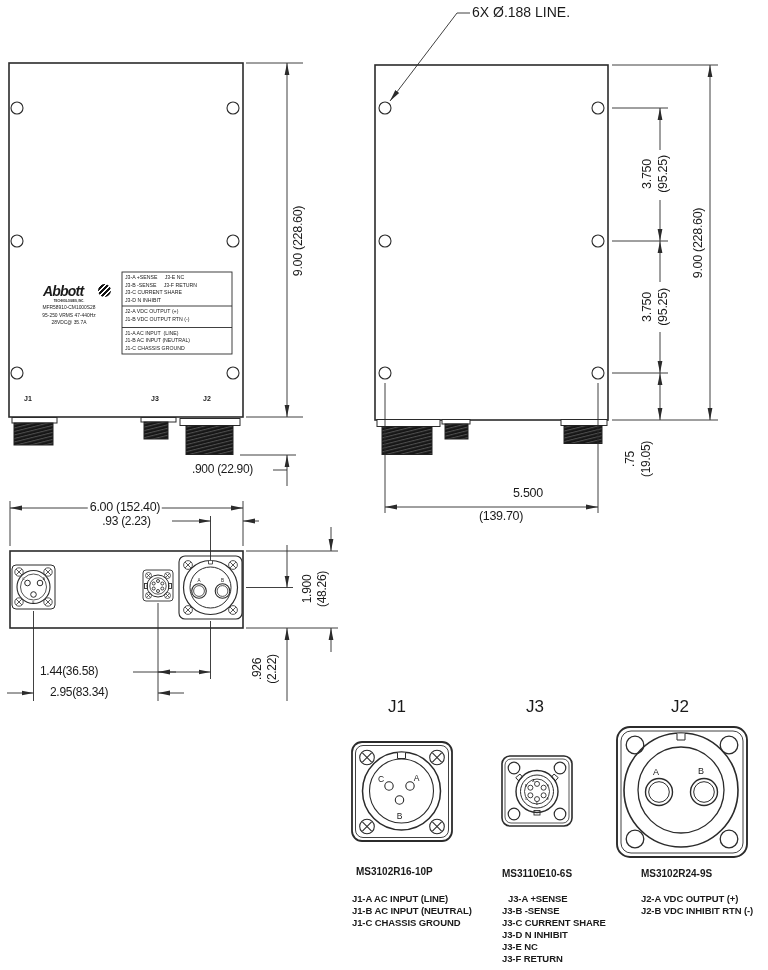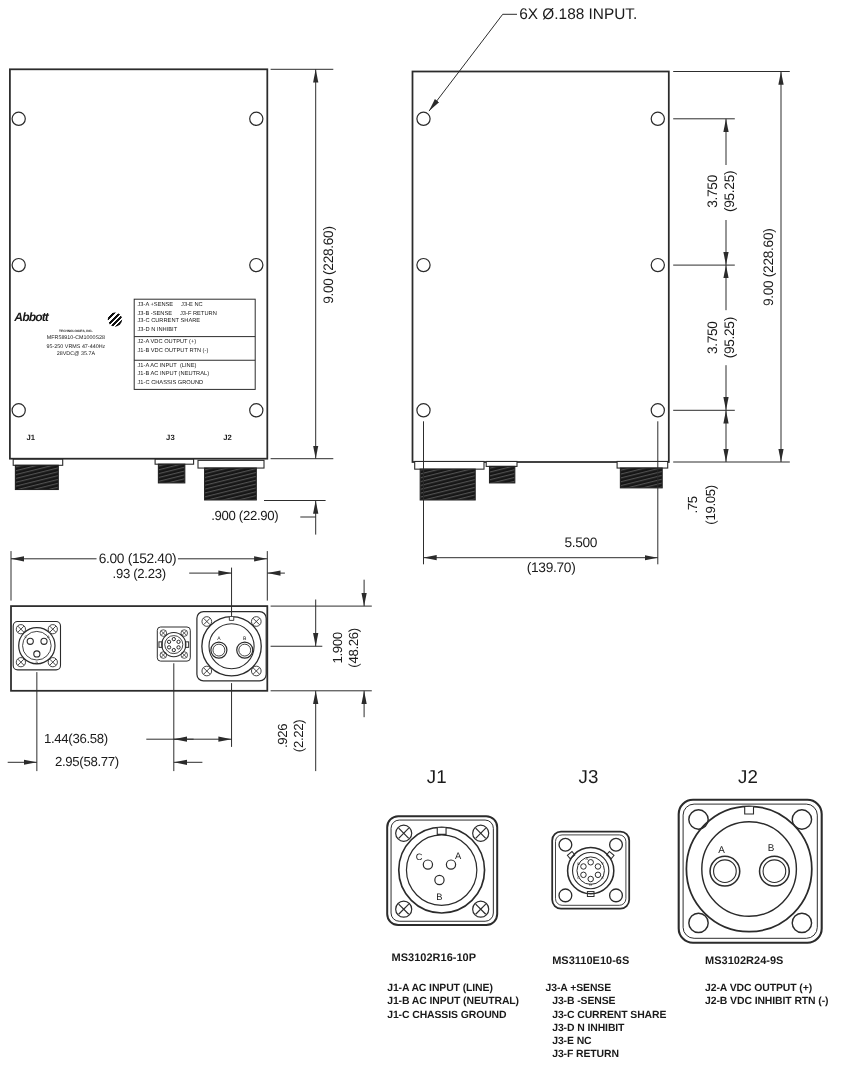--- a/index.html
+++ b/index.html
@@ -13,21 +13,21 @@
   .bg{background:#fff;padding:0 2px;}
   .plate-row{position:absolute;left:125px;font-size:5.2px;letter-spacing:0;white-space:pre;}
   .np{position:absolute;left:24px;width:90px;text-align:center;}
   .pin-line{position:absolute;font-size:9.5px;font-weight:600;letter-spacing:-0.1px;}
   .part-no{position:absolute;font-size:10px;font-weight:600;}
   .det-label{font-size:17px;}
   .dim{font-size:12.5px;letter-spacing:-0.3px;}
   .dims{font-size:12px;letter-spacing:-0.3px;}
   .swoosh{position:absolute;left:98px;top:284px;width:13px;height:13px;border-radius:50%;
           background:repeating-linear-gradient(135deg,#111 0 2px,#fff 2px 3.5px);}
-  .brand{position:absolute;left:13px;top:283px;font-size:11px;font-weight:700;font-style:italic;letter-spacing:-0.8px;}
+  .brand{position:absolute;left:43px;top:283px;font-size:14px;font-weight:700;font-style:italic;letter-spacing:-0.8px;}
 </style>
 </head>
 <body>
 
 <div id="canvas">
 
 <svg width="768" height="970" viewBox="0 0 768 970">
   <defs>
     <marker id="arw" viewBox="0 0 12 8" refX="12" refY="4" markerWidth="12" markerHeight="8" orient="auto-start-reverse" markerUnits="userSpaceOnUse">
       <path d="M12,4 L0,1.6 L0,6.4 Z" fill="#2b2b2b"></path>
@@ -308,21 +308,21 @@
     <path d="M677,733.6 L677,740 L685,740 L685,733.4" fill="#fff" stroke-width="1"></path>
     <circle cx="659" cy="792" r="13.5" stroke-width="1.4"></circle>
     <circle cx="659" cy="792" r="10.3" stroke-width="1"></circle>
     <circle cx="704" cy="792" r="13.5" stroke-width="1.4"></circle>
     <circle cx="704" cy="792" r="10.3" stroke-width="1"></circle>
     <text x="656" y="775" font-size="9" fill="#1a1a1a" stroke="none" text-anchor="middle">A</text>
     <text x="701" y="774" font-size="9" fill="#1a1a1a" stroke="none" text-anchor="middle">B</text>
   </g>
 </svg>
 
-<div class="t" style="left:472px;top:5px;font-size:14px;letter-spacing:0;">6X Ø.188 INPUT.</div>
+<div class="t" style="left:472px;top:5px;font-size:14px;letter-spacing:0;">6X Ø.188 LINE.</div>
 
 <div class="t r dim" style="left:299px;top:241px;">9.00 (228.60)</div>
 <div class="t ra dims" style="left:165px;top:463px;width:115px;">.900 (22.90)</div>
 
 <div class="t" style="left:24px;top:395px;font-size:7px;font-weight:700;">J1</div>
 <div class="t" style="left:151px;top:395px;font-size:7px;font-weight:700;">J3</div>
 <div class="t" style="left:203px;top:395px;font-size:7px;font-weight:700;">J2</div>
 
 <div class="brand">Abbott</div>
 <div class="swoosh"></div>
@@ -351,35 +351,35 @@
 <div class="t c dim" style="left:528px;top:494px;">5.500</div>
 <div class="t c dim" style="left:501px;top:517px;">(139.70)</div>
 
 <div class="t c dim bg" style="left:125px;top:508px;text-align:right;">6.00 (152.40)</div>
 <div class="t ra dims" style="left:85px;top:515px;width:83px;">.93 (2.23)</div>
 <div class="t r dims" style="left:307px;top:589px;">1.900</div>
 <div class="t r dims" style="left:322px;top:589px;">(48.26)</div>
 <div class="t r dims" style="left:257px;top:669px;">.926</div>
 <div class="t r dims" style="left:272px;top:669px;">(2.22)</div>
 <div class="t dims bg" style="left:38px;top:665px;text-align:center;">1.44(36.58)</div>
-<div class="t dims bg" style="left:48px;top:686px;">2.95(58.77)</div>
+<div class="t dims bg" style="left:48px;top:686px;">2.95(83.34)</div>
 
 <div class="t c det-label" style="left:397px;top:707px;">J1</div>
 <div class="t c det-label" style="left:535px;top:707px;">J3</div>
 <div class="t c det-label" style="left:680px;top:707px;">J2</div>
 
 <div class="part-no" style="left:356px;top:866px;">MS3102R16-10P</div>
 <div class="part-no" style="left:502px;top:868px;">MS3110E10-6S</div>
 <div class="part-no" style="left:641px;top:868px;">MS3102R24-9S</div>
 
 <div class="pin-line" style="left:352px;top:893px;">J1-A AC INPUT (LINE)</div>
 <div class="pin-line" style="left:352px;top:905px;">J1-B AC INPUT (NEUTRAL)</div>
 <div class="pin-line" style="left:352px;top:917px;">J1-C CHASSIS GROUND</div>
 
-<div class="pin-line" style="left:496px;top:893px;">J3-A +SENSE</div>
+<div class="pin-line" style="left:508px;top:893px;">J3-A +SENSE</div>
 <div class="pin-line" style="left:502px;top:905px;">J3-B -SENSE</div>
 <div class="pin-line" style="left:502px;top:917px;">J3-C CURRENT SHARE</div>
 <div class="pin-line" style="left:502px;top:929px;">J3-D N INHIBIT</div>
 <div class="pin-line" style="left:502px;top:941px;">J3-E NC</div>
 <div class="pin-line" style="left:502px;top:953px;">J3-F RETURN</div>
 
 <div class="pin-line" style="left:641px;top:893px;">J2-A VDC OUTPUT (+)</div>
 <div class="pin-line" style="left:641px;top:905px;">J2-B VDC INHIBIT RTN (-)</div>
 
 </div>

